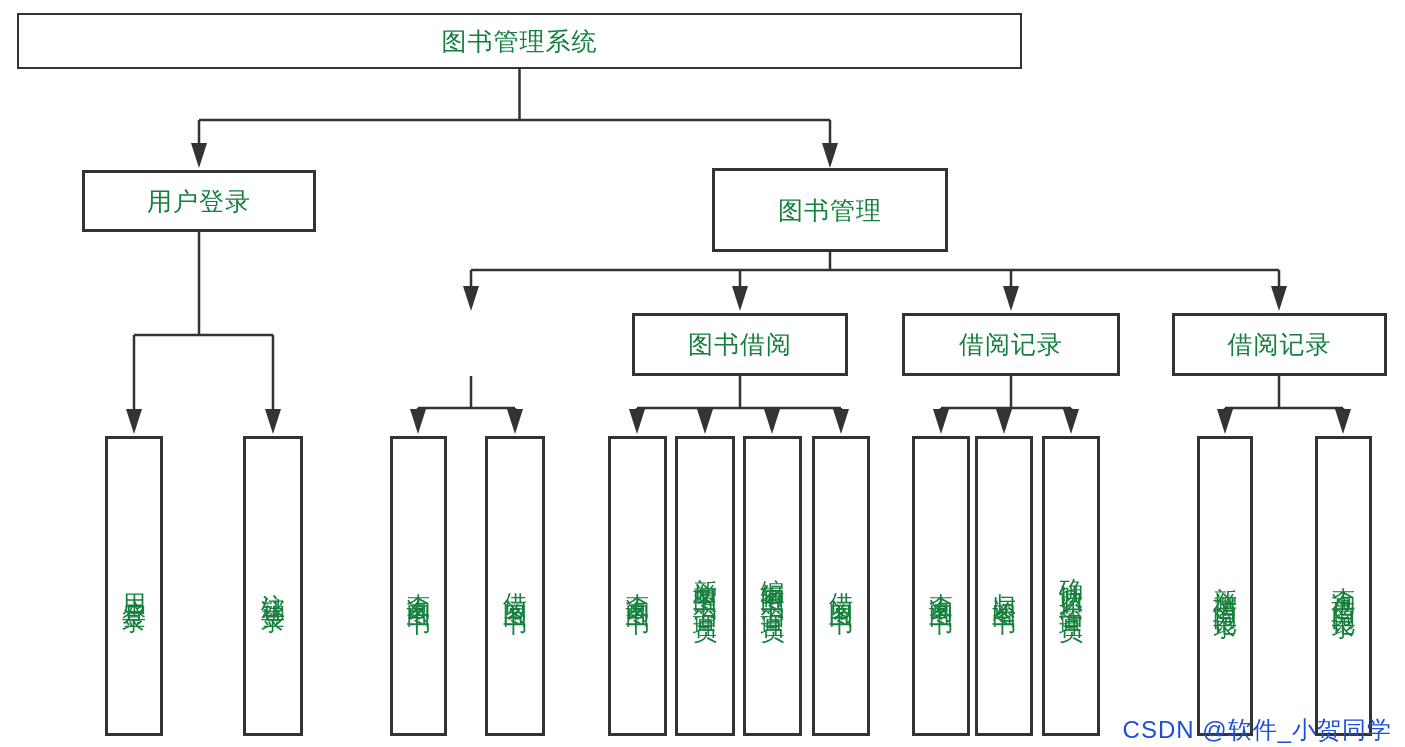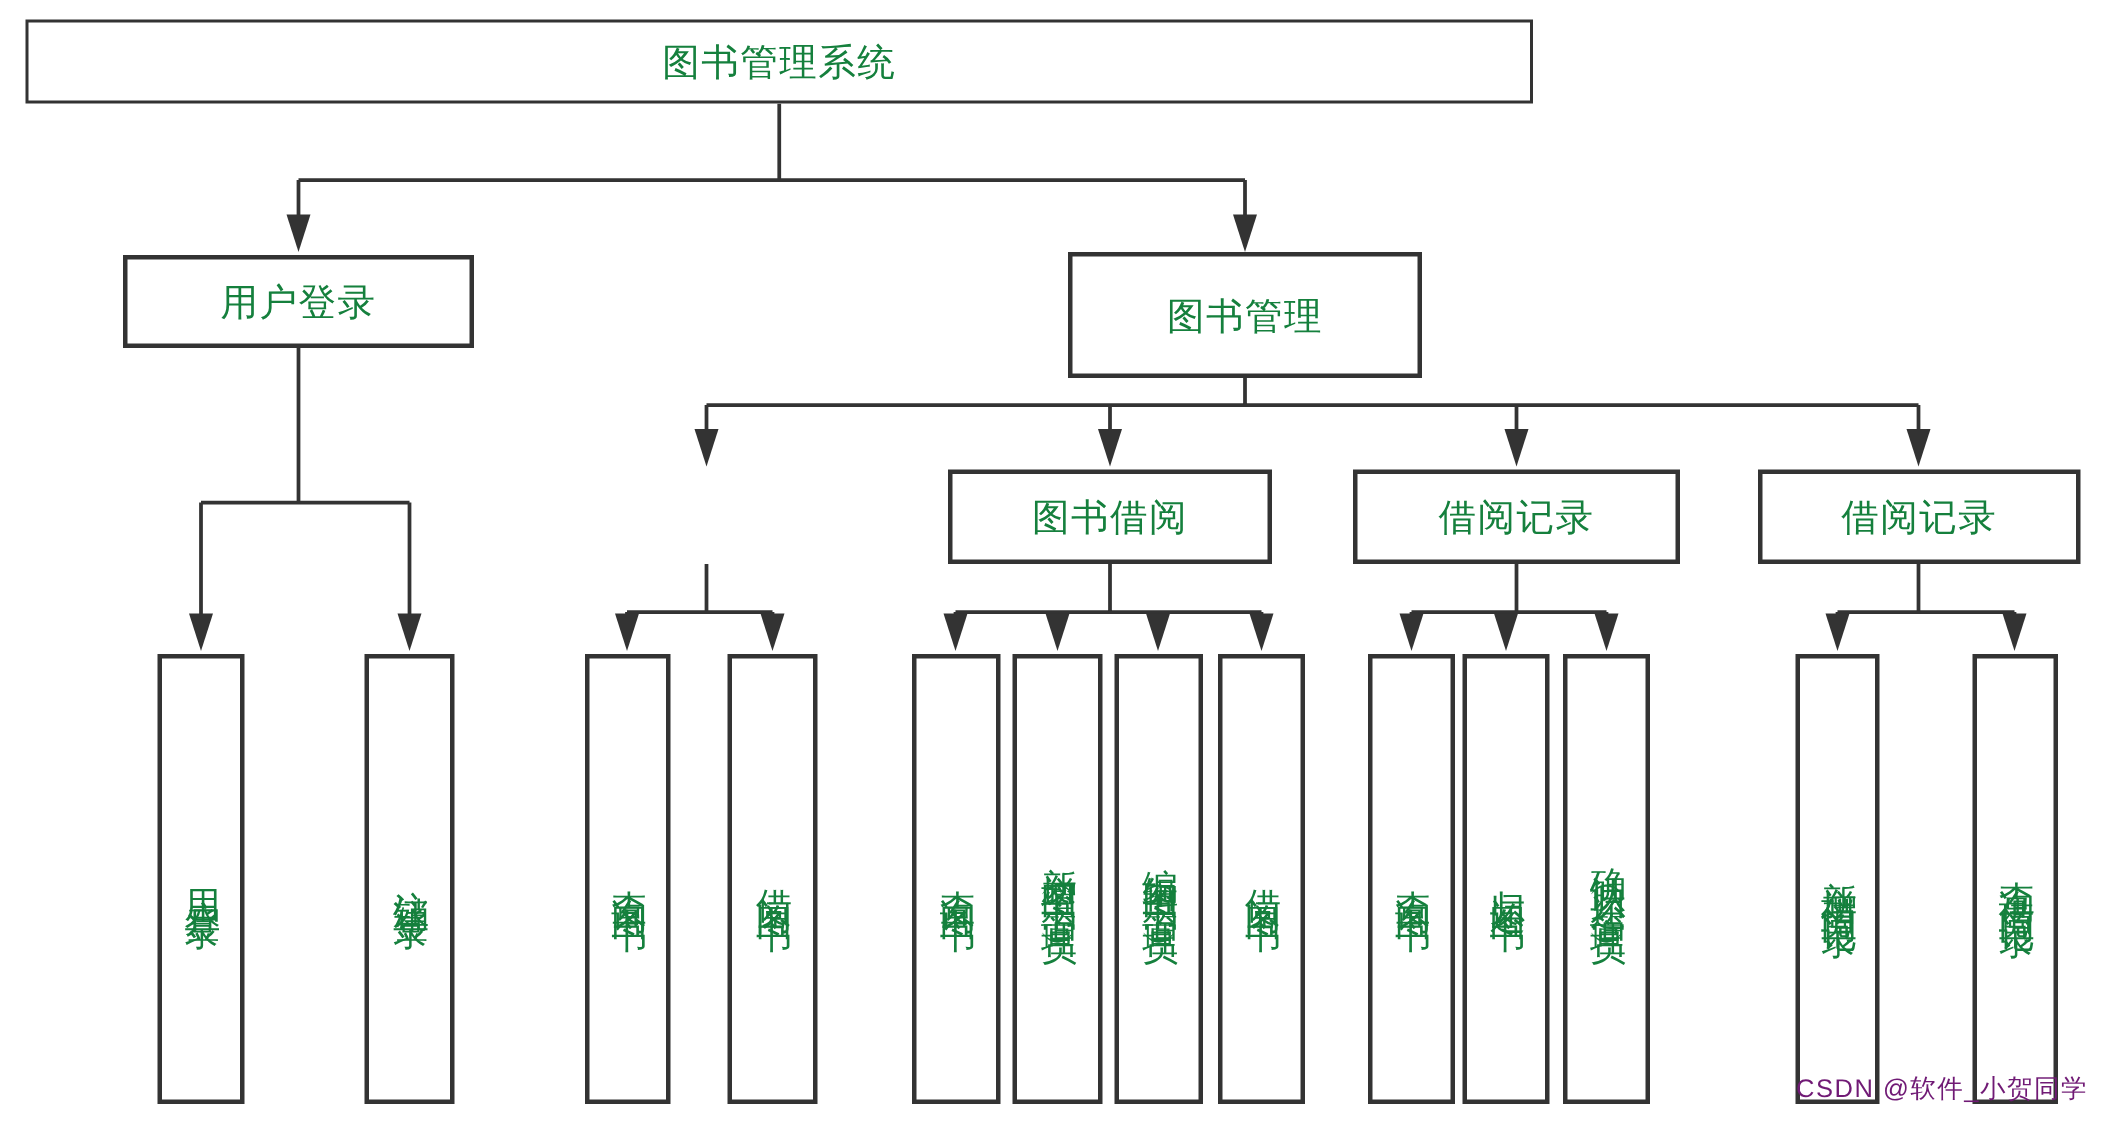--- a/index.html
+++ b/index.html
@@ -26,22 +26,22 @@
     writing-mode:vertical-rl;
     text-orientation:mixed;
     font-size:24px;
     letter-spacing:6px;
     line-height:1;
     white-space:nowrap;
   }
   #watermark{
     position:absolute;
     right:13px;top:714px;
-    font-size:17px;
-    color:#701a75;
+    font-size:24px;
+    color:#1d4ed8;
     letter-spacing:1px;
     z-index:5;
     white-space:nowrap;
     text-align:right;
   }
 </style>
 </head>
 <body>
 
 <div id="canvas">

